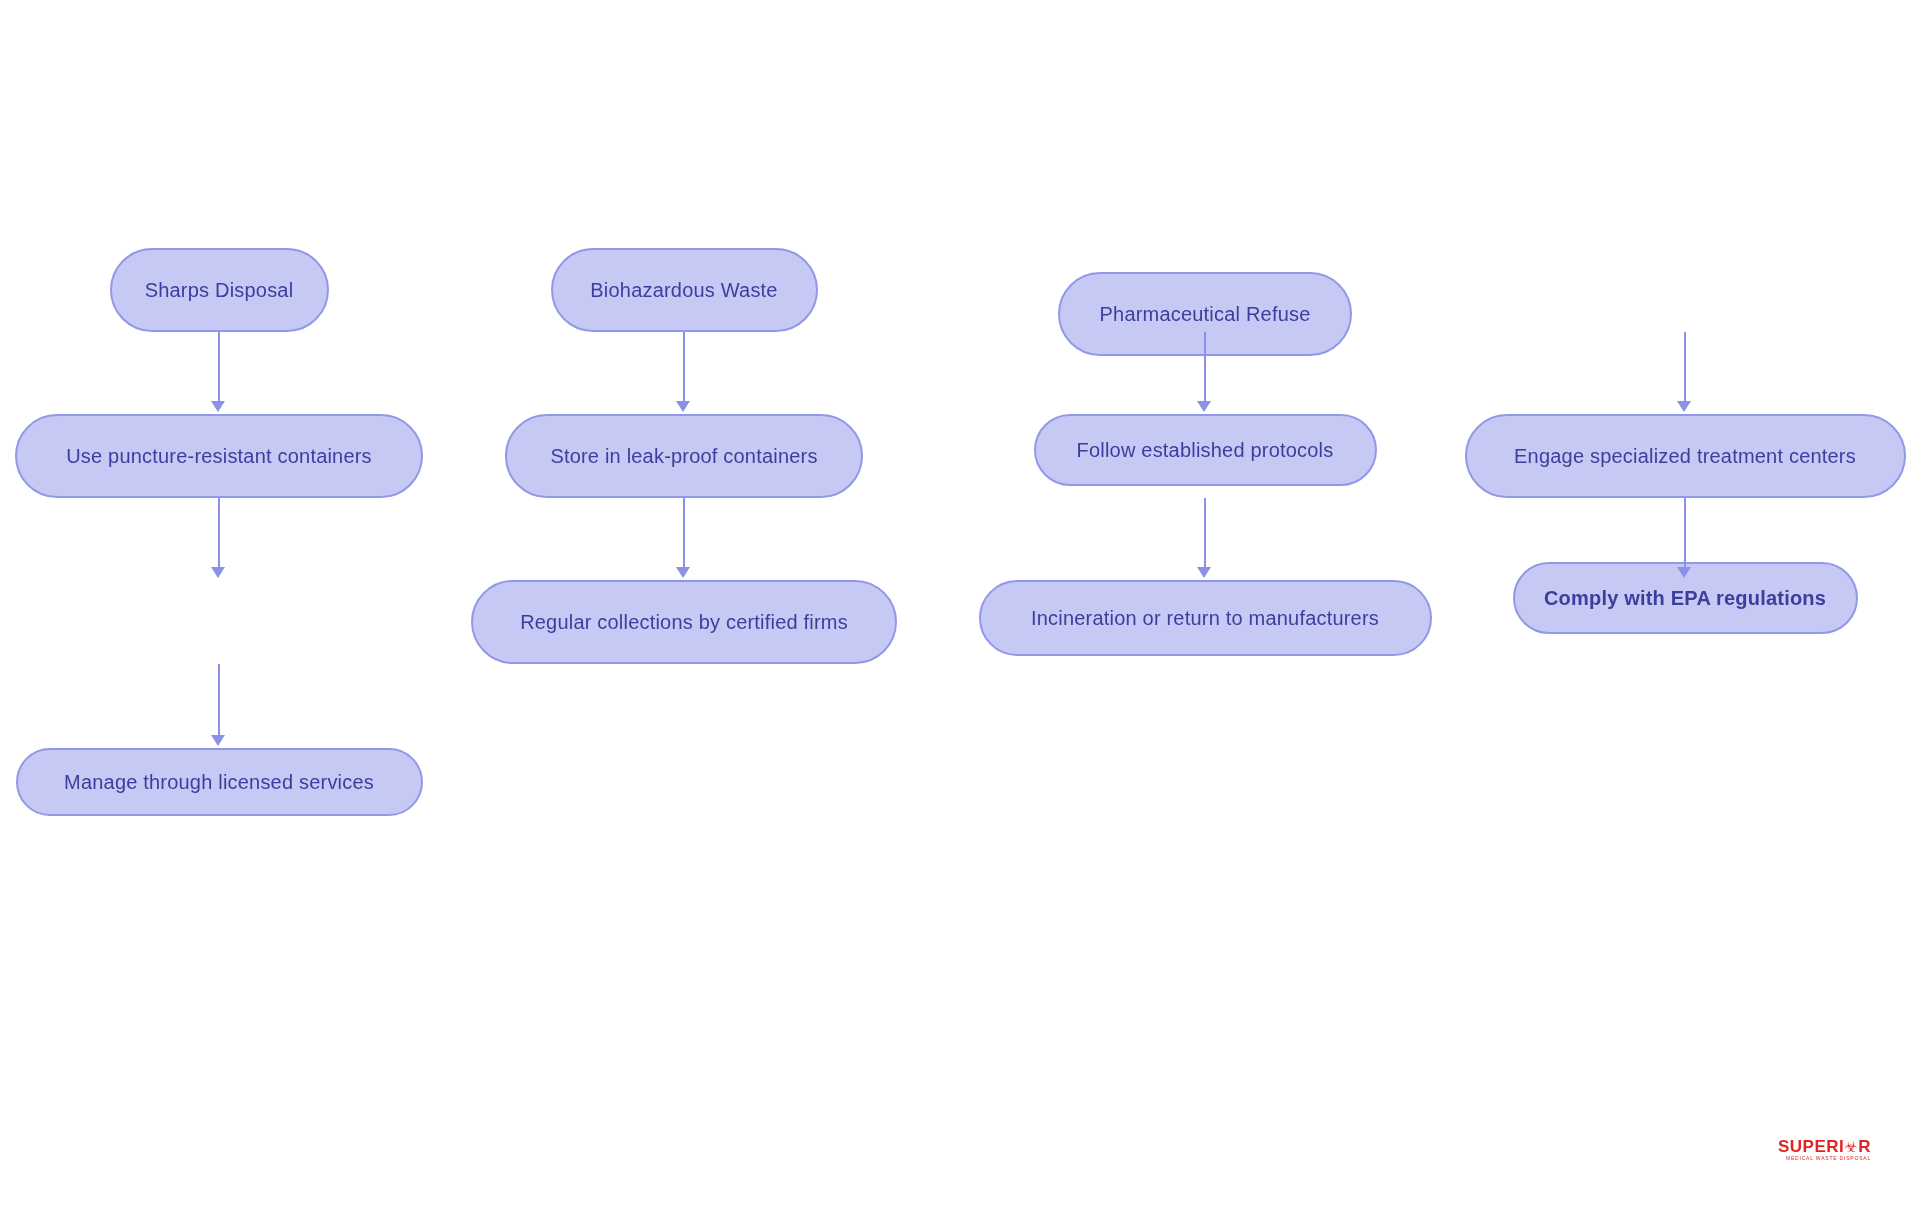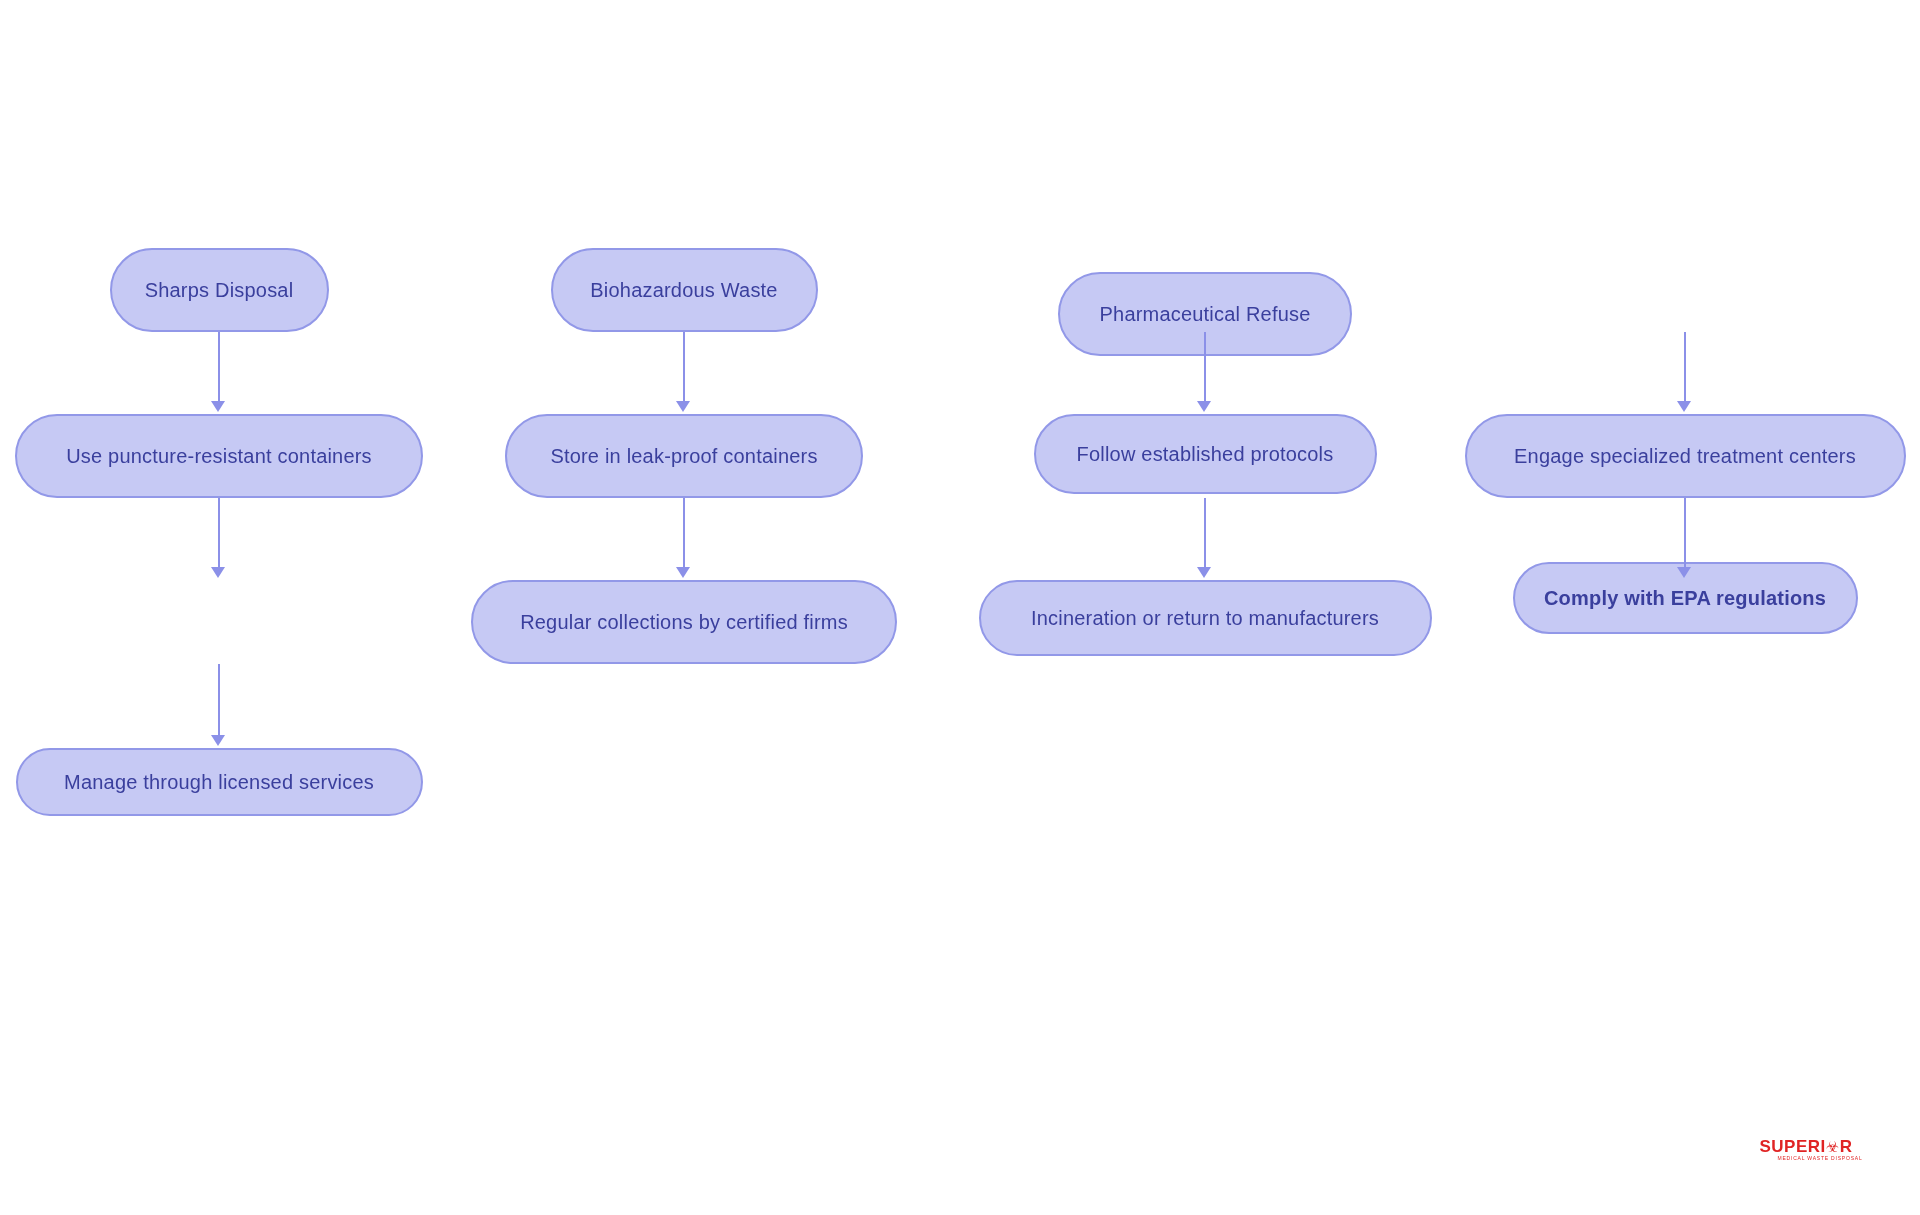--- a/index.html
+++ b/index.html
@@ -43,21 +43,21 @@
     border-left: 7px solid transparent;
     border-right: 7px solid transparent;
     border-top: 11px solid var(--arrow-color, #8b90e8);
   }
 
   .logo {
     position: absolute;
     left: 1741px;
     top: 1138px;
     width: 130px;
-    text-align: center;
+    text-align: right;
     line-height: 1;
   }
   .logo-text {
     color: var(--logo-color, #e02424);
     font-weight: bold;
     font-size: 17px;
     letter-spacing: 0.5px;
     white-space: nowrap;
   }
   .logo-text .biohazard {
@@ -93,21 +93,21 @@
     <div class="arrow" style="left: 218px; top: 664px; height: 72px;"></div>
     <div class="arrow-head" style="left: 211px; top: 735px;"></div>
     <div class="node" style="left: 505px; top: 414px; width: 358px; height: 84px;">Store in leak-proof containers</div>
     <div class="node" style="left: 550.5px; top: 248px; width: 267px; height: 84px;">Biohazardous Waste</div>
     <div class="arrow" style="left: 683px; top: 332px; height: 70px;"></div>
     <div class="arrow-head" style="left: 676px; top: 401px;"></div>
     <div class="node" style="left: 471px; top: 580px; width: 426px; height: 84px;">Regular collections by certified firms</div>
     <div class="arrow" style="left: 683px; top: 498px; height: 70px;"></div>
     <div class="arrow-head" style="left: 676px; top: 567px;"></div>
     <div class="node" style="left: 1058px; top: 248px; width: 294px; height: 84px; margin-top: 24px;">Pharmaceutical Refuse</div>
-    <div class="node" style="left: 1033.5px; top: 414px; width: 343px; height: 80px;">Follow established protocols</div>
+    <div class="node" style="left: 1033.5px; top: 414px; width: 343px; height: 72px;">Follow established protocols</div>
     <div class="arrow" style="left: 1204px; top: 332px; height: 70px;"></div>
     <div class="arrow-head" style="left: 1197px; top: 401px;"></div>
     <div class="node" style="left: 978.5px; top: 580px; width: 453px; height: 76px;">Incineration or return to manufacturers</div>
     <div class="arrow" style="left: 1204px; top: 498px; height: 70px;"></div>
     <div class="arrow-head" style="left: 1197px; top: 567px;"></div>
     <div class="node" style="left: 1464.5px; top: 414px; width: 441px; height: 84px;">Engage specialized treatment centers</div>
     <div class="arrow" style="left: 1684px; top: 332px; height: 70px;"></div>
     <div class="arrow-head" style="left: 1677px; top: 401px;"></div>
     <div class="node" style="left: 1512.5px; top: 562px; width: 345px; height: 72px; font-weight: bold;">Comply with EPA regulations</div>
     <div class="arrow" style="left: 1684px; top: 498px; height: 70px;"></div>

